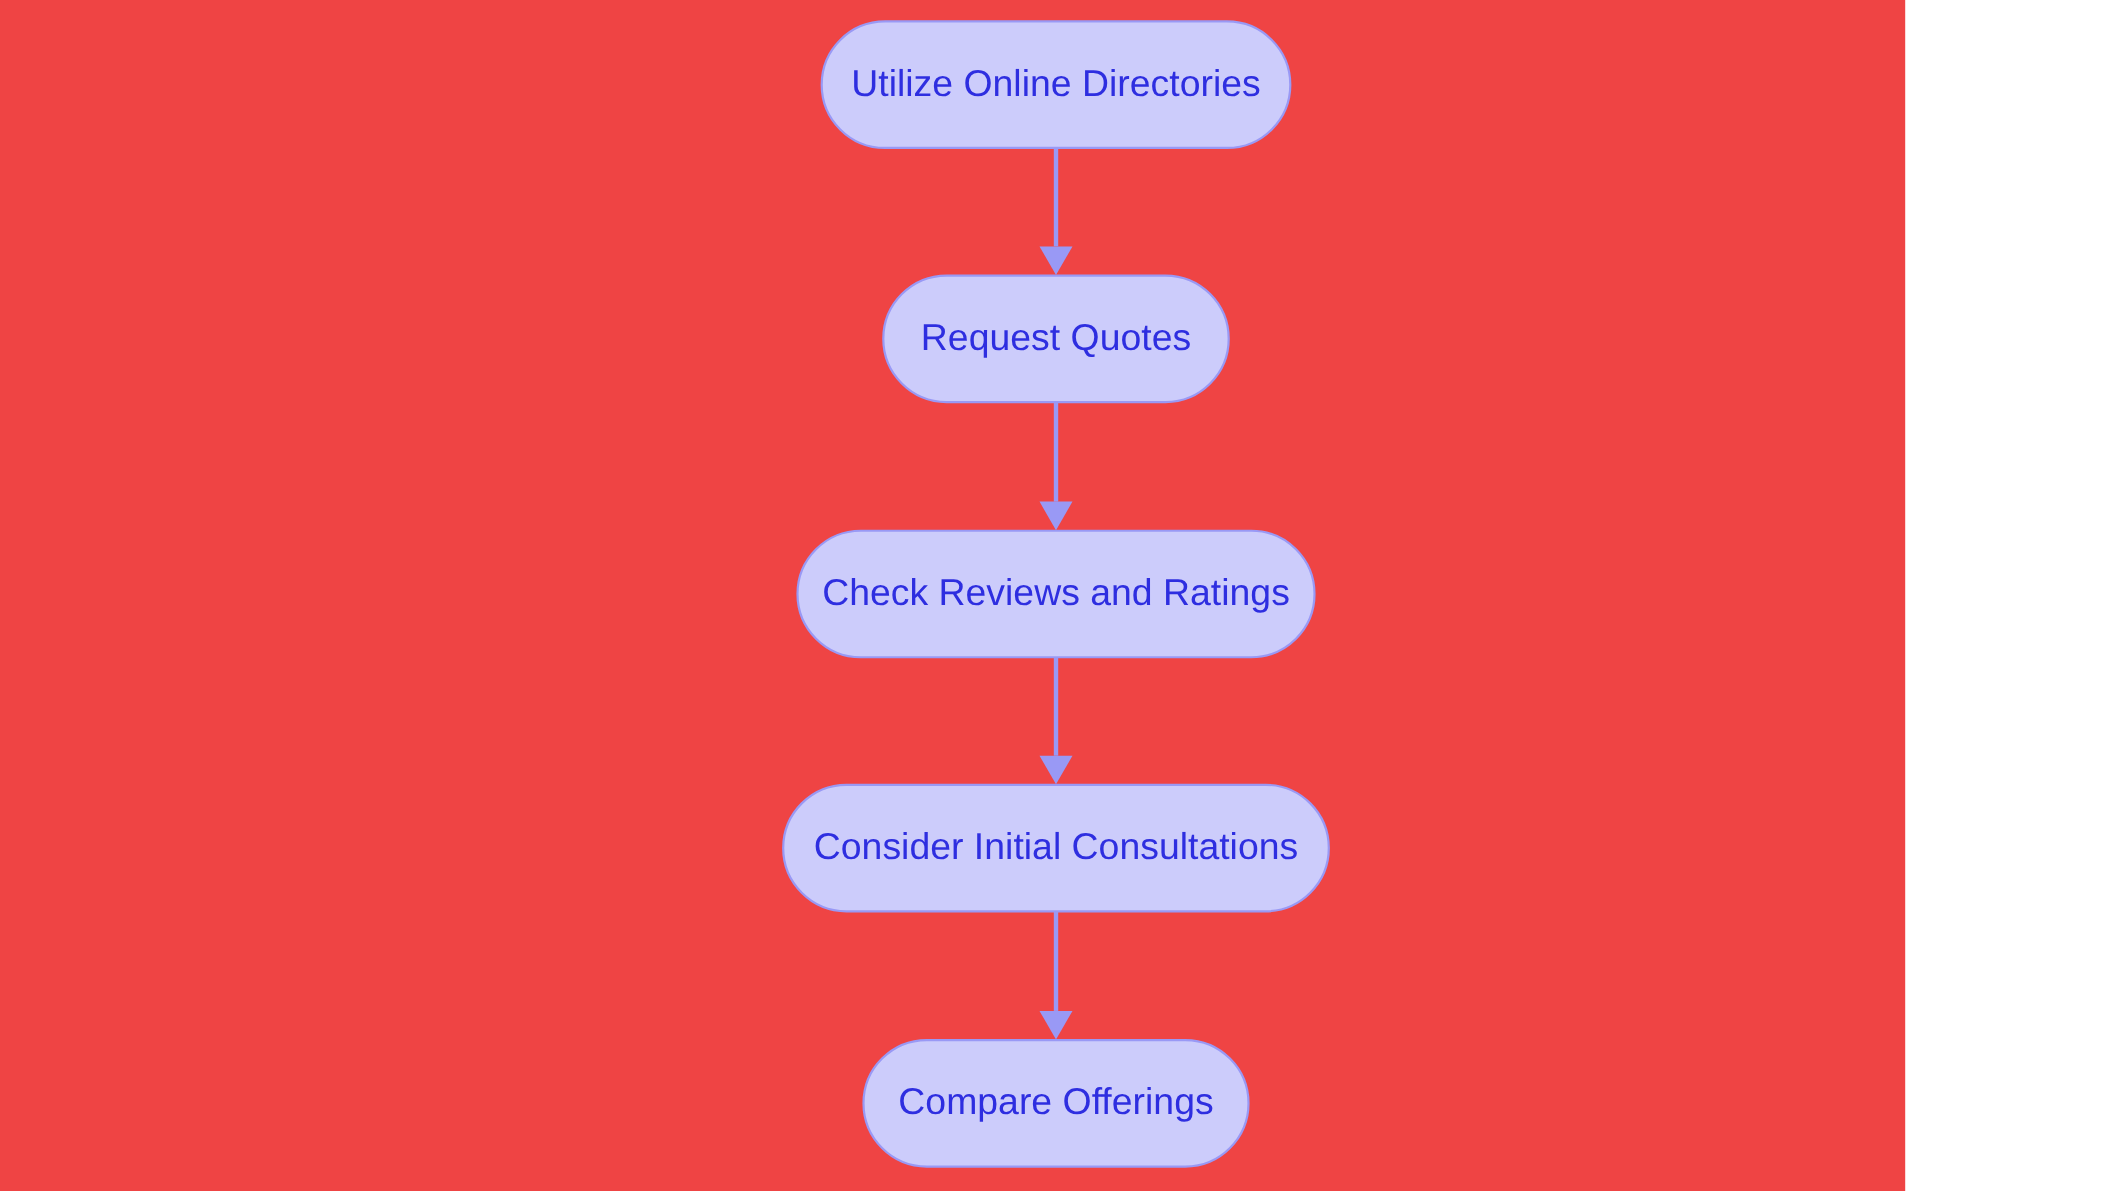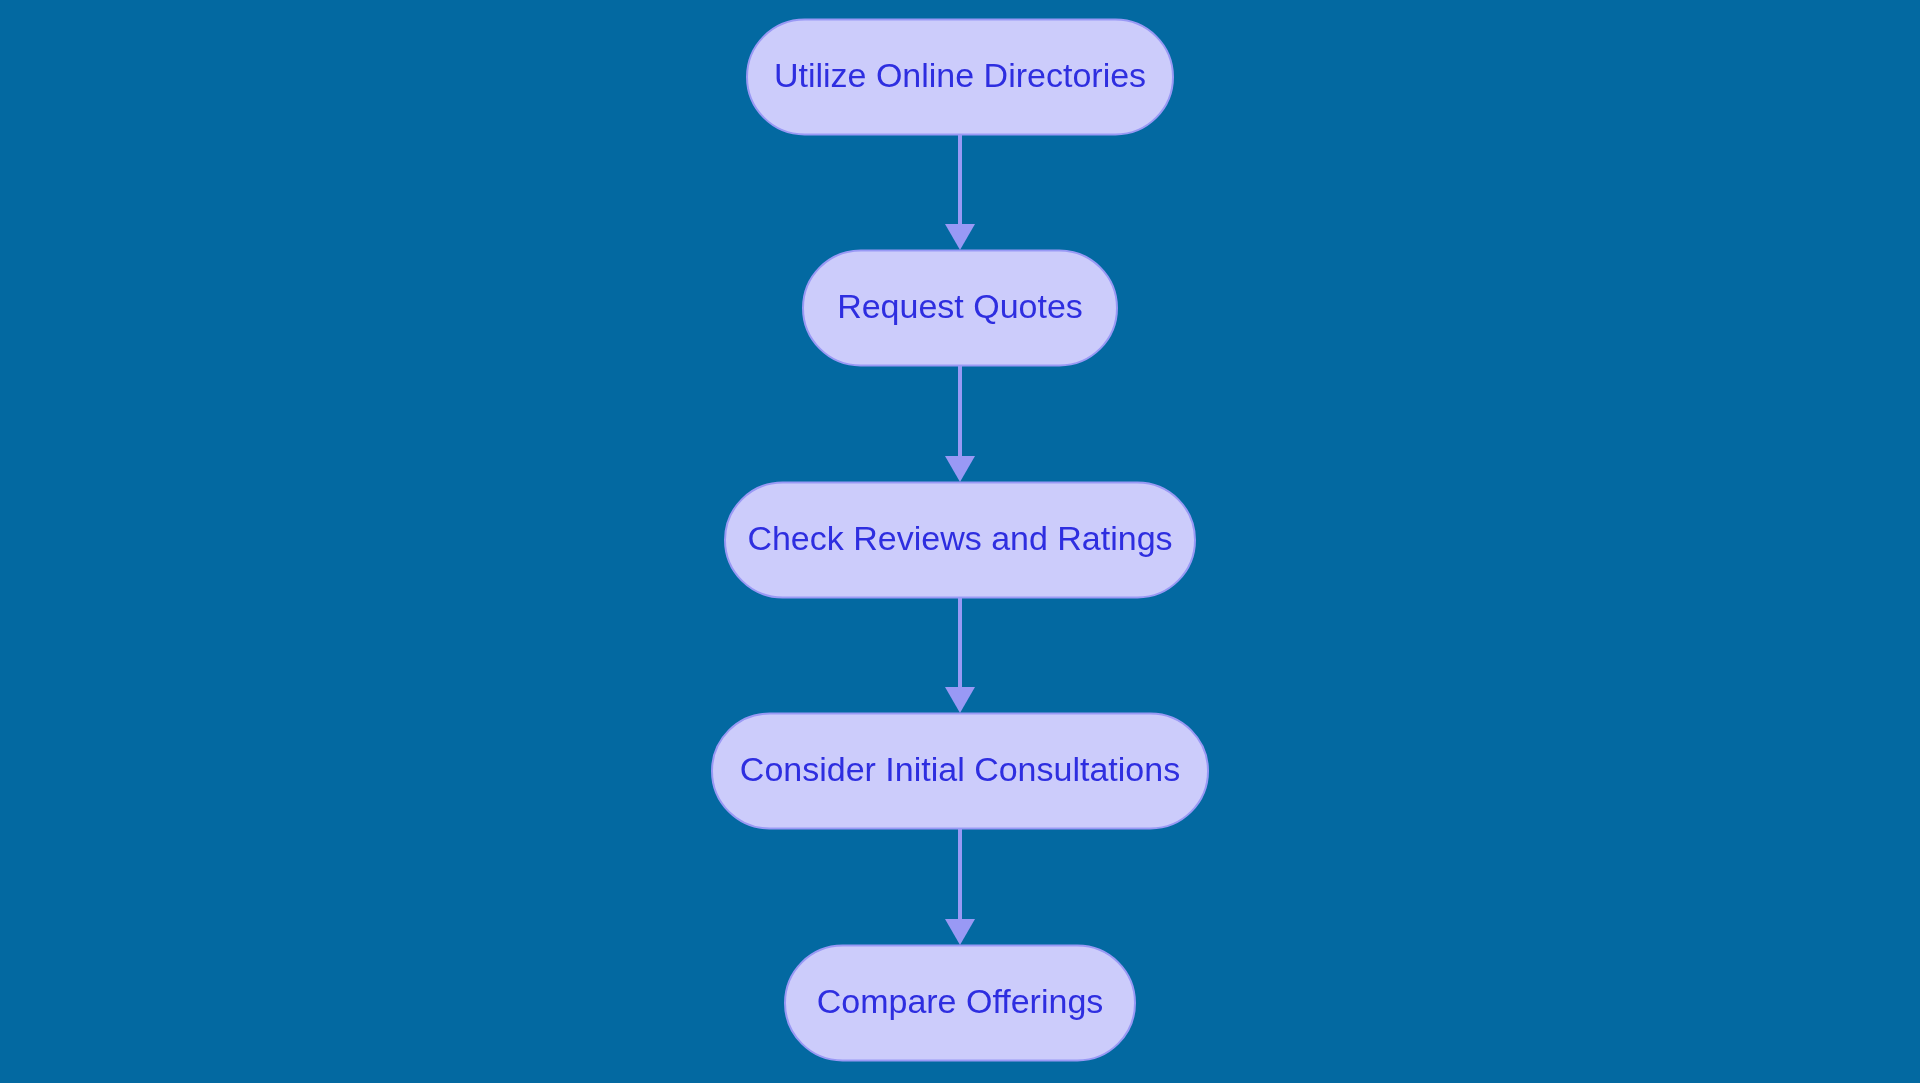--- a/index.html
+++ b/index.html
@@ -4,23 +4,23 @@
 <title>Flowchart</title>
 <style>
   html, body {
     margin: 0;
     padding: 0;
     background: #ffffff;
   }
 
   #page {
     position: relative;
-    width: 1920px;
+    width: 1732px;
     height: 1083px;
-    background: #0369a1;
+    background: #ef4444;
     overflow: hidden;
     font-family: "Liberation Sans", "DejaVu Sans", sans-serif;
   }
 
   #flow-svg {
     position: absolute;
     left: 0;
     top: 0;
     width: 1920px;
     height: 1083px;

